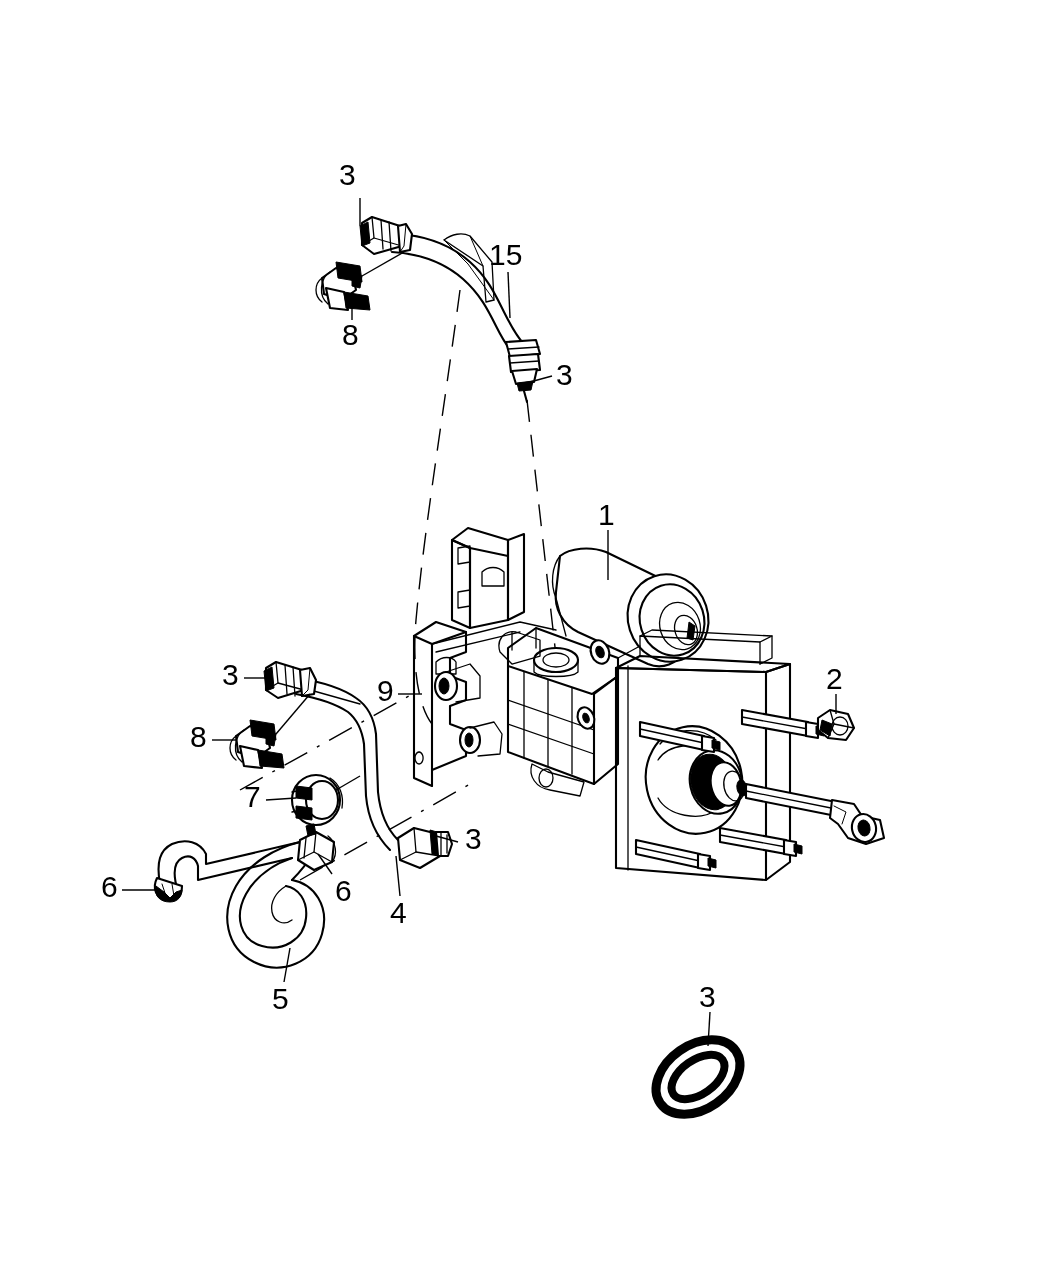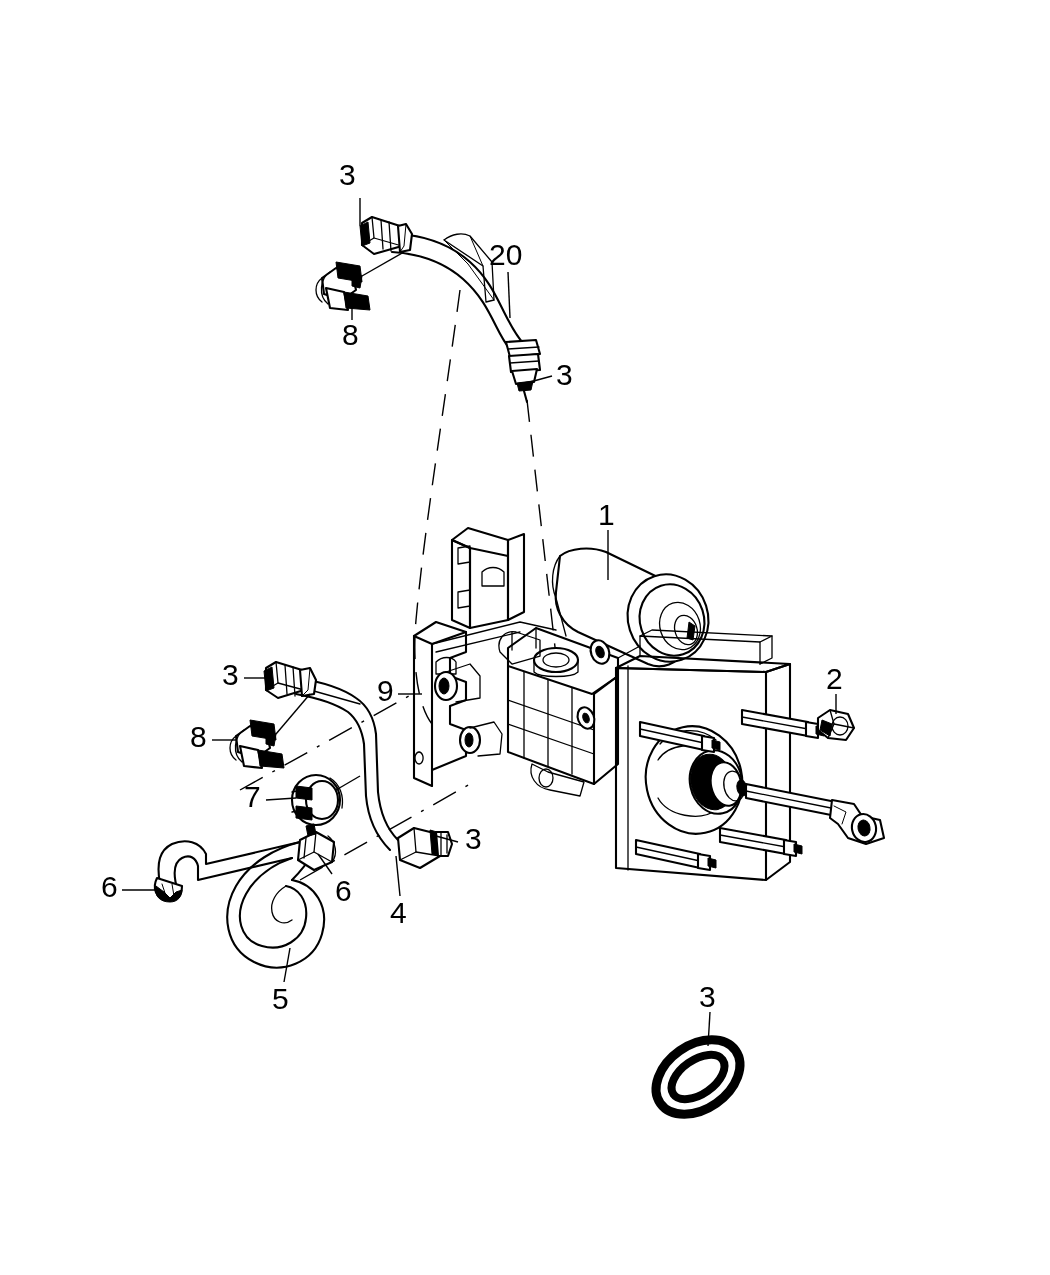--- a/index.html
+++ b/index.html
@@ -334,21 +334,21 @@
       <path class="leader" d="M332 874 L 318 854"></path>
       <path class="leader" d="M458 842 L 436 836"></path>
       <path class="leader" d="M400 896 L 396 856"></path>
       <path class="leader" d="M284 982 L 290 948"></path>
       <path class="leader" d="M710 1012 L 708 1046"></path>
     </g>
   </svg>
 
   <div class="callout-label" style="left:339px; top:160px;">3</div>
   <div class="callout-label" style="left:342px; top:320px;">8</div>
-  <div class="callout-label" style="left:489px; top:240px;">20</div>
+  <div class="callout-label" style="left:489px; top:240px;">15</div>
   <div class="callout-label" style="left:556px; top:360px;">3</div>
   <div class="callout-label" style="left:598px; top:500px;">1</div>
   <div class="callout-label" style="left:826px; top:664px;">2</div>
   <div class="callout-label" style="left:222px; top:660px;">3</div>
   <div class="callout-label" style="left:190px; top:722px;">8</div>
   <div class="callout-label" style="left:377px; top:676px;">9</div>
   <div class="callout-label" style="left:244px; top:782px;">7</div>
   <div class="callout-label" style="left:101px; top:872px;">6</div>
   <div class="callout-label" style="left:335px; top:876px;">6</div>
   <div class="callout-label" style="left:465px; top:824px;">3</div>

